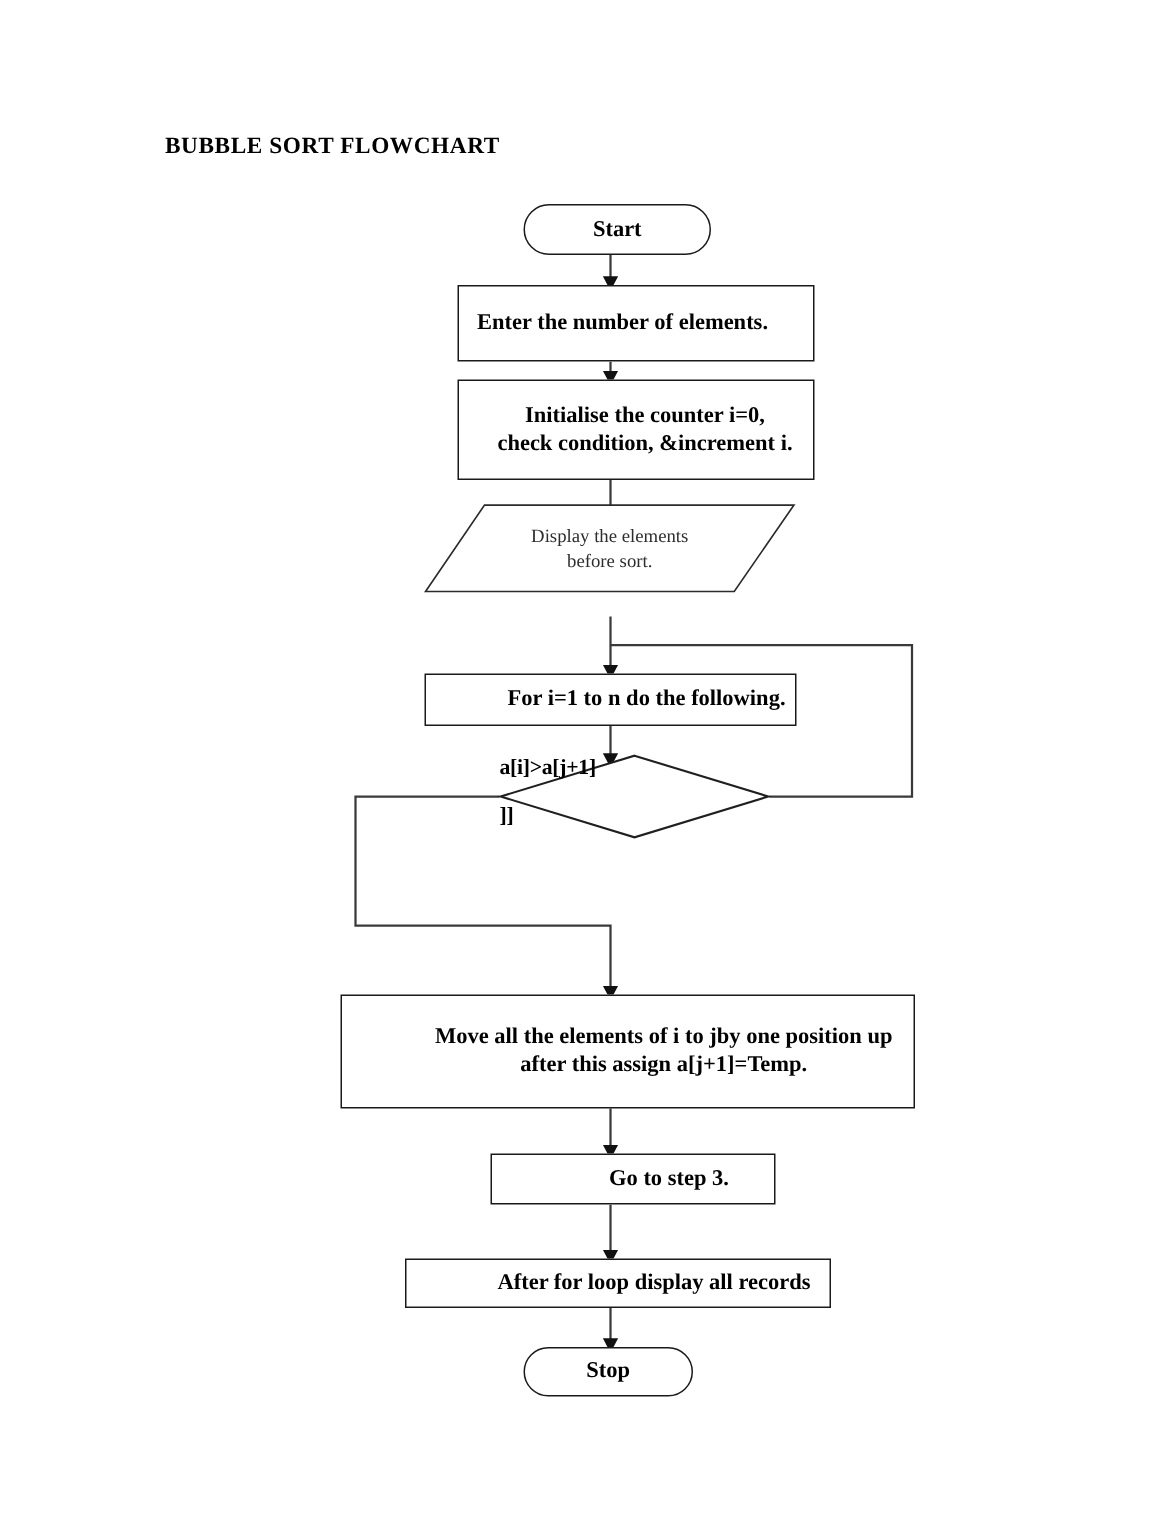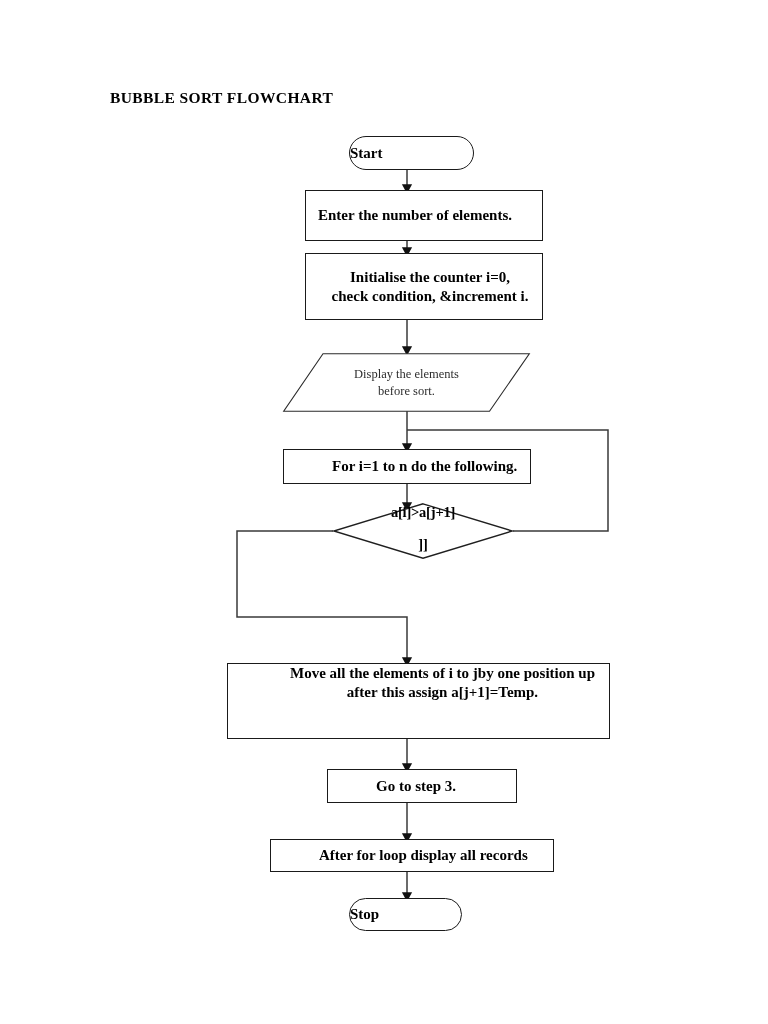--- a/index.html
+++ b/index.html
@@ -25,21 +25,21 @@
     font-size: 15.5px;
     font-weight: bold;
     letter-spacing: 0.4px;
     white-space: nowrap;
   }
   .shape {
     position: absolute;
     box-sizing: border-box;
     display: flex;
     align-items: center;
-    justify-content: flex-start;
+    justify-content: center;
     text-align: center;
     background: #ffffff;
   }
   .proc {
     border: 1.4px solid #1a1a1a;
     padding-left: 48px;
   }
   .term {
     border: 1.4px solid #1a1a1a;
     border-radius: 999px;
@@ -94,21 +94,20 @@
     overflow: visible;
   }
   .dec-label {
     position: absolute;
     left: 0;
     top: 0;
     width: 100%;
     height: 100%;
     display: flex;
     flex-direction: column;
-    align-items: center;
     justify-content: center;
     font-weight: bold;
     font-size: 14.5px;
     line-height: 1.08;
     letter-spacing: -0.2px;
     gap: 16px;
   }
   #wires {
     position: absolute;
     left: 0;
@@ -167,21 +166,21 @@
 
   <div class="shape proc txt-b align-left pad-l" style="left:305px; top:190px; width:238px; height:51px; padding-left:12px;">
     <span>Enter the number of elements.</span>
   </div>
 
   <div class="shape proc txt-b align-left" style="left:305px; top:253px; width:238px; height:67px; padding-left:12px; flex-direction:column; align-items:center; justify-content:center;">
     <span>Initialise the counter i=0,</span>
     <span>check condition, &amp;increment i.</span>
   </div>
 
-  <div class="io-wrap" style="left:283px; top:353px; width:247px; height:59px;">
+  <div class="io-wrap" style="left:283px; top:336px; width:247px; height:59px;">
     <svg width="247" height="59" viewBox="0 0 247 59">
       <polygon points="40,0.7 246.3,0.7 206.5,58.3 0.7,58.3" fill="#ffffff" stroke="#2b2b2b" stroke-width="1.1"></polygon>
     </svg>
     <div class="io-label txt-light" style="flex-direction:column;">
       <span>Display the elements</span>
       <span>before sort.</span>
     </div>
   </div>
 
   <div class="shape proc txt-b" style="left:283px; top:449px; width:248px; height:35px;">

